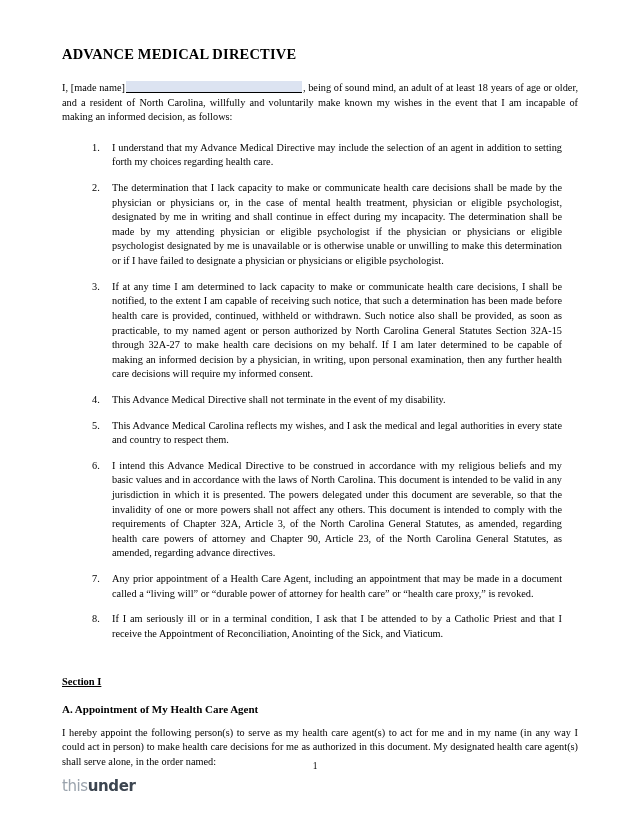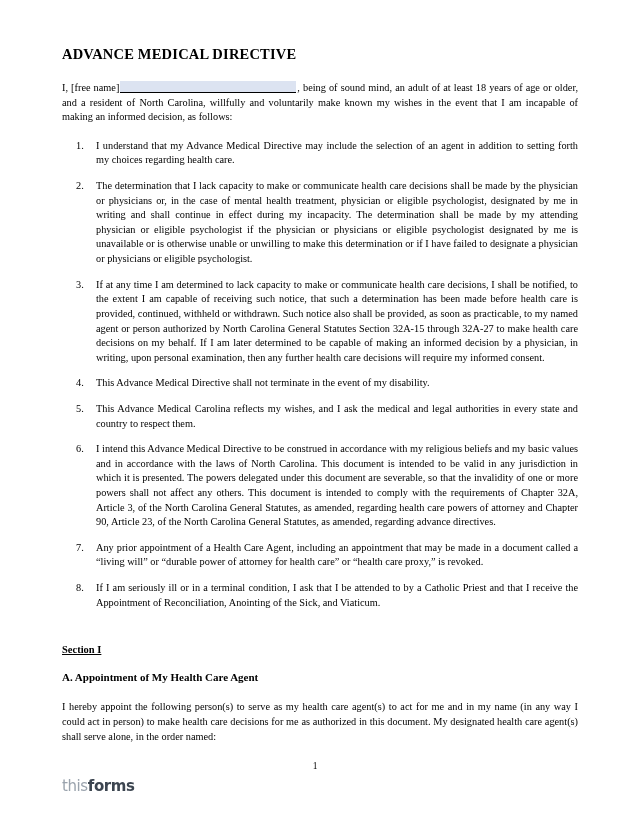--- a/index.html
+++ b/index.html
@@ -37,21 +37,21 @@
   .fill-line {
     display: inline-block;
     width: 176px;
     height: 11px;
     background: #dce3f1;
     border-bottom: 1px solid #000;
     vertical-align: -2px;
     margin: 0 1px;
   }
   ol.main-list {
-    margin: 0;
+    margin: 16px;
     padding: 0 0 0 34px;
     list-style: none;
     counter-reset: item;
   }
   ol.main-list > li {
     position: relative;
     font-size: 10.3px;
     line-height: 1.42;
     text-align: justify;
     margin-bottom: 11px;
@@ -76,21 +76,21 @@
   }
   .subsection-heading {
     margin-top: 16px;
     font-size: 11px;
     font-weight: bold;
   }
   .subsection-body {
     font-size: 10.3px;
     line-height: 1.42;
     text-align: justify;
-    margin-top: 17px;
+    margin-top: 11px;
   }
   .page-number {
     position: absolute;
     left: 0;
     right: 0;
     bottom: 44px;
     text-align: center;
     font-size: 9.5px;
   }
   .logo {
@@ -110,36 +110,36 @@
     font-weight: bold;
   }
 </style>
 </head>
 <body>
 
 <div class="page">
 
   <h1 class="doc-title">ADVANCE MEDICAL DIRECTIVE</h1>
 
-  <p class="intro"><span>I, [free name]</span><span class="fill-line"></span><span>, being of sound mind, an adult of at least 18 years of age or older, and a resident of North Carolina, willfully and voluntarily make known my wishes in the event that I am incapable of making an informed decision, as follows:</span></p>
+  <p class="intro"><span>I, [made name]</span><span class="fill-line"></span><span>, being of sound mind, an adult of at least 18 years of age or older, and a resident of North Carolina, willfully and voluntarily make known my wishes in the event that I am incapable of making an informed decision, as follows:</span></p>
 
   <ol class="main-list">
     <li>I understand that my Advance Medical Directive may include the selection of an agent in addition to setting forth my choices regarding health care.</li>
     <li>The determination that I lack capacity to make or communicate health care decisions shall be made by the physician or physicians or, in the case of mental health treatment, physician or eligible psychologist, designated by me in writing and shall continue in effect during my incapacity. The determination shall be made by my attending physician or eligible psychologist if the physician or physicians or eligible psychologist designated by me is unavailable or is otherwise unable or unwilling to make this determination or if I have failed to designate a physician or physicians or eligible psychologist.</li>
     <li>If at any time I am determined to lack capacity to make or communicate health care decisions, I shall be notified, to the extent I am capable of receiving such notice, that such a determination has been made before health care is provided, continued, withheld or withdrawn. Such notice also shall be provided, as soon as practicable, to my named agent or person authorized by North Carolina General Statutes Section 32A-15 through 32A-27 to make health care decisions on my behalf. If I am later determined to be capable of making an informed decision by a physician, in writing, upon personal examination, then any further health care decisions will require my informed consent.</li>
     <li>This Advance Medical Directive shall not terminate in the event of my disability.</li>
     <li>This Advance Medical Carolina reflects my wishes, and I ask the medical and legal authorities in every state and country to respect them.</li>
     <li>I intend this Advance Medical Directive to be construed in accordance with my religious beliefs and my basic values and in accordance with the laws of North Carolina. This document is intended to be valid in any jurisdiction in which it is presented. The powers delegated under this document are severable, so that the invalidity of one or more powers shall not affect any others. This document is intended to comply with the requirements of Chapter 32A, Article 3, of the North Carolina General Statutes, as amended, regarding health care powers of attorney and Chapter 90, Article 23, of the North Carolina General Statutes, as amended, regarding advance directives.</li>
     <li>Any prior appointment of a Health Care Agent, including an appointment that may be made in a document called a “living will” or “durable power of attorney for health care” or “health care proxy,” is revoked.</li>
     <li>If I am seriously ill or in a terminal condition, I ask that I be attended to by a Catholic Priest and that I receive the Appointment of Reconciliation, Anointing of the Sick, and Viaticum.</li>
   </ol>
 
   <div class="section-heading">Section I</div>
 
   <div class="subsection-heading">A. Appointment of My Health Care Agent</div>
 
   <div class="subsection-body">I hereby appoint the following person(s) to serve as my health care agent(s) to act for me and in my name (in any way I could act in person) to make health care decisions for me as authorized in this document.  My designated health care agent(s) shall serve alone, in the order named:</div>
 
   <div class="page-number">1</div>
 
-  <div class="logo"><span class="free">this</span><span class="forms">forms</span></div>
+  <div class="logo"><span class="free">this</span><span class="forms">under</span></div>
 
 </div>
 
 </body></html>

